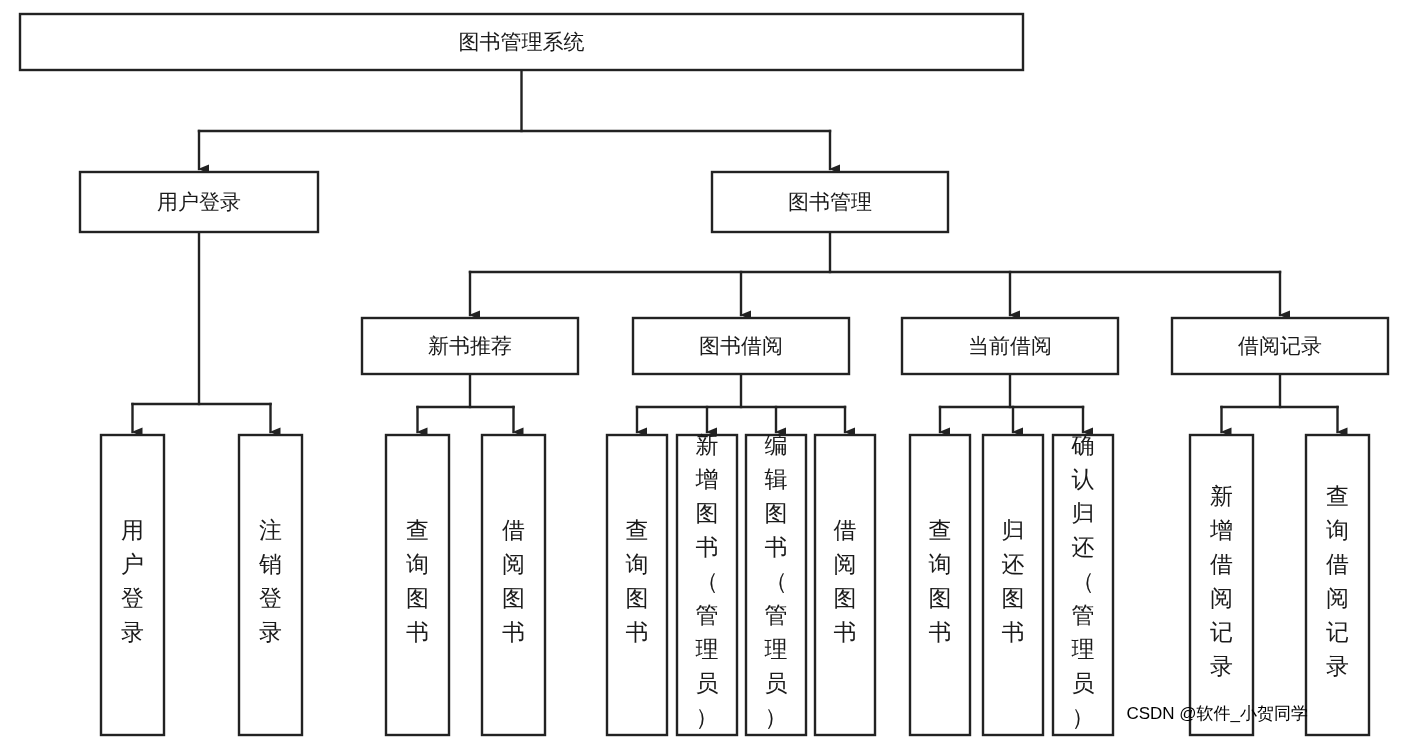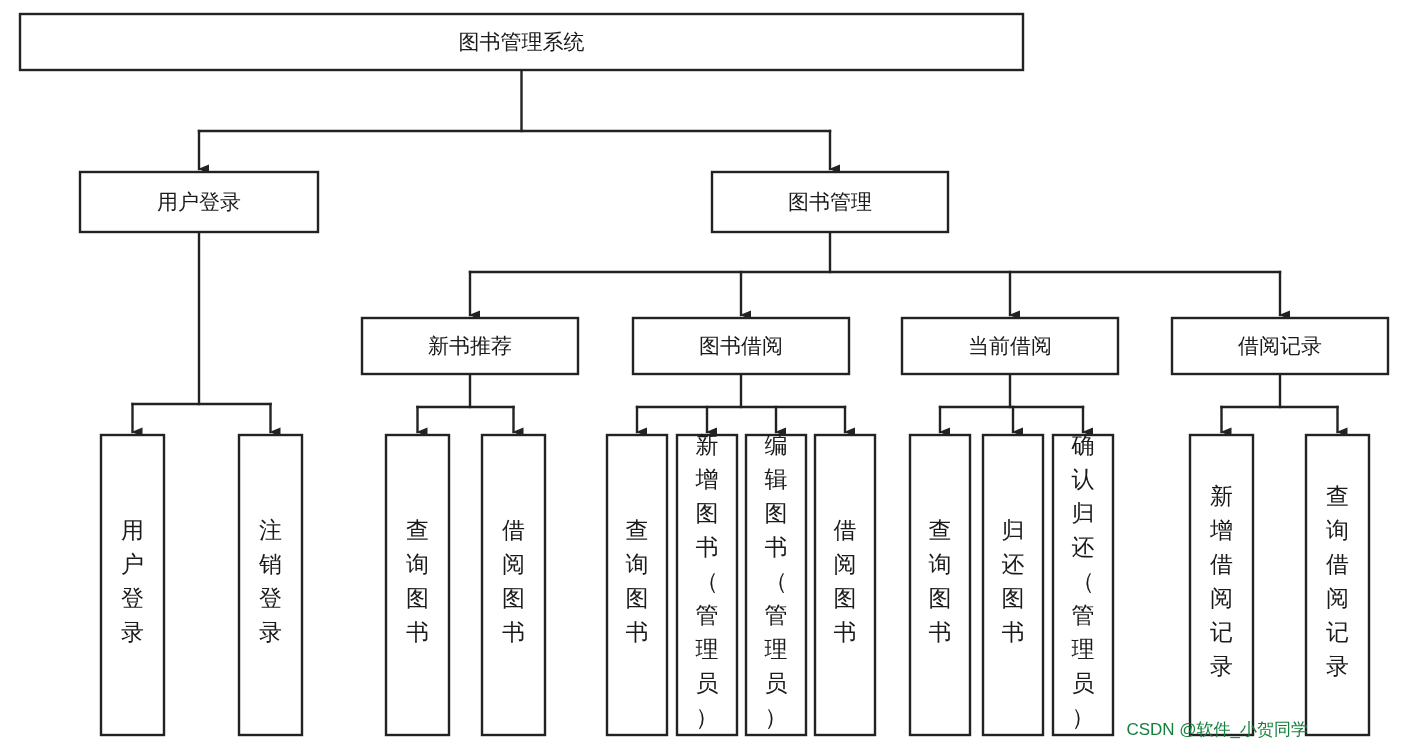--- a/index.html
+++ b/index.html
@@ -40,24 +40,24 @@
   .node-label-h {
     font-family: "Liberation Sans", "DejaVu Sans", sans-serif;
     font-size: 21px;
     fill: #1a1a1a;
     text-anchor: middle;
     dominant-baseline: middle;
   }
   .watermark {
     position: absolute;
     right: 12px;
-    bottom: 6px;
+    bottom: 22px;
     font-family: "Liberation Sans", "DejaVu Sans", sans-serif;
     font-size: 17px;
-    color: #15803d;
+    color: #000000;
     white-space: nowrap;
     pointer-events: none;
   }
 </style>
 </head>
 <body>
 
 <div id="diagram-root">
 
   <svg class="diagram" viewBox="0 0 1405 747">

